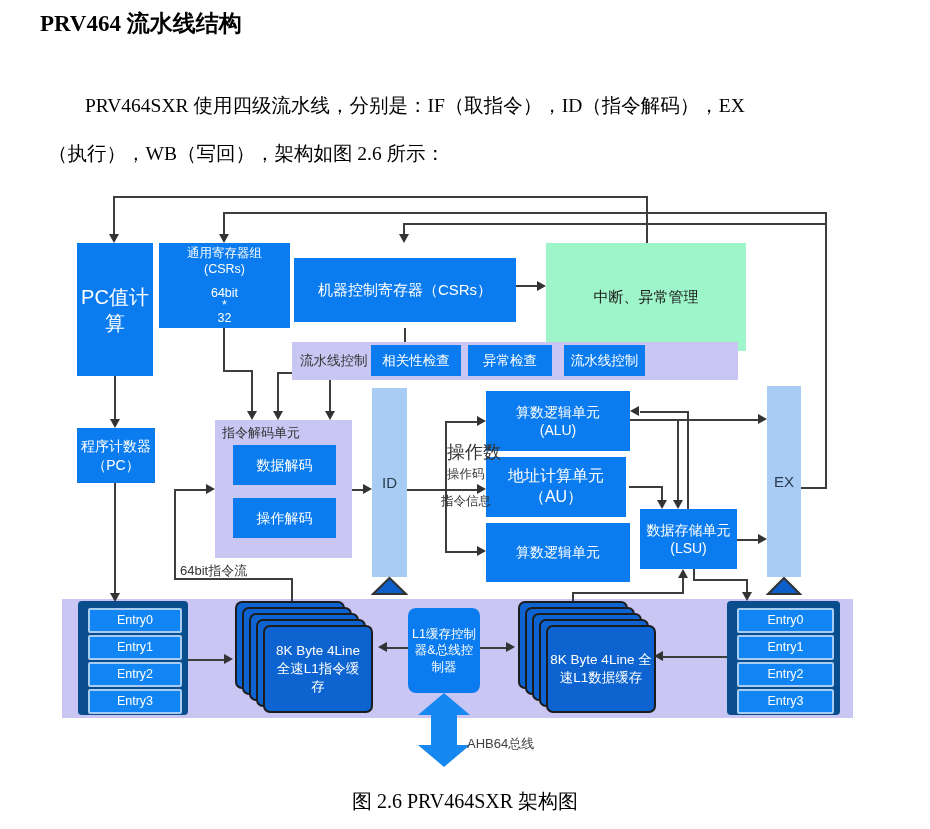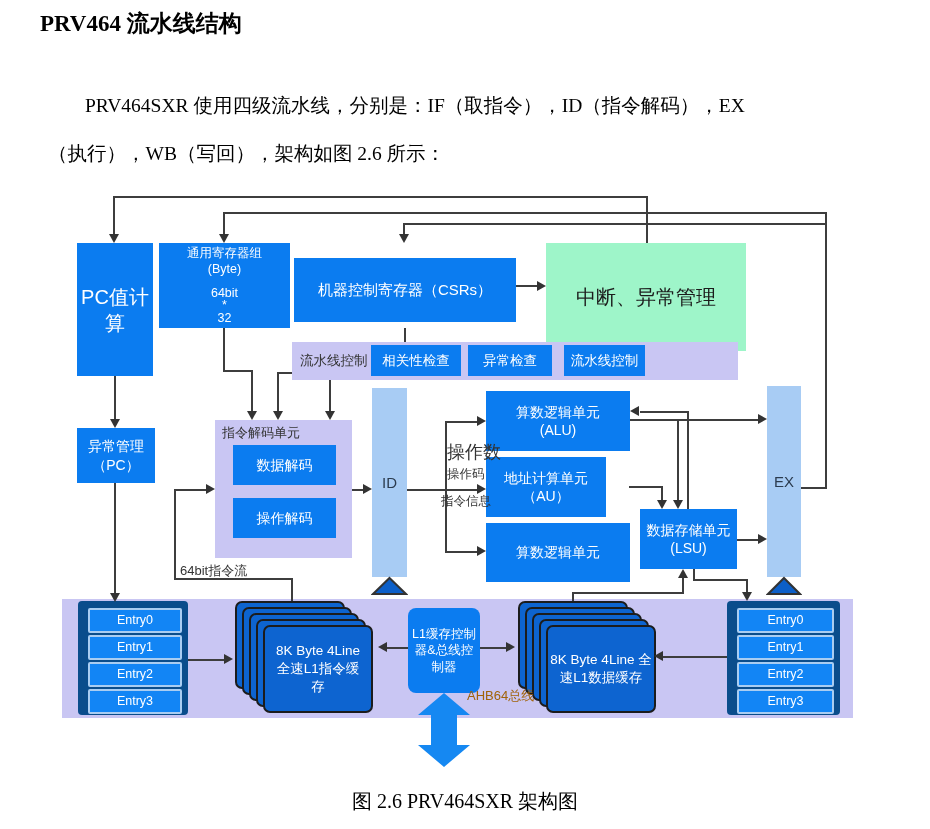--- a/index.html
+++ b/index.html
@@ -39,63 +39,63 @@
   <div class="abs serif" style="left:85px;top:92px;font-size:19.5px;">PRV464SXR 使用四级流水线，分别是：IF（取指令），ID（指令解码），EX</div>
   <div class="abs serif" style="left:40px;top:140px;font-size:19.5px;margin-left:8px;">（执行），WB（写回），架构如图 2.6 所示：</div>
 
   <div class="blk lav" style="left:62px;top:599px;width:791px;height:119px;z-index:0;"></div>
 
   <div class="blk blue" style="left:77px;top:243px;width:76px;height:133px;font-size:20px;">PC值计算</div>
 
   <div class="blk blue" style="left:159px;top:243px;width:131px;height:85px;font-size:12.5px;">
     <div>
       <div>通用寄存器组</div>
-      <div>(Byte)</div>
+      <div>(CSRs)</div>
       <div style="height:8px;"></div>
       <div>64bit</div>
       <div style="line-height:0.7;">*</div>
       <div>32</div>
     </div>
   </div>
 
   <div class="blk blue" style="left:294px;top:258px;width:222px;height:64px;font-size:15px;">机器控制寄存器（CSRs）</div>
 
-  <div class="blk green" style="left:546px;top:243px;width:200px;height:108px;font-size:20px;">中断、异常管理</div>
+  <div class="blk green" style="left:546px;top:243px;width:200px;height:108px;font-size:15px;">中断、异常管理</div>
 
   <div class="blk lav" style="left:292px;top:342px;width:446px;height:38px;justify-content:flex-start;">
     <span style="color:#333;font-size:13.5px;margin-left:8px;">流水线控制</span>
   </div>
   <div class="blk blue" style="left:371px;top:345px;width:90px;height:31px;font-size:13.5px;">相关性检查</div>
   <div class="blk blue" style="left:468px;top:345px;width:84px;height:31px;font-size:13.5px;">异常检查</div>
   <div class="blk blue" style="left:564px;top:345px;width:81px;height:31px;font-size:13.5px;">流水线控制</div>
 
   <div class="blk lav" style="left:215px;top:420px;width:137px;height:138px;"></div>
   <div class="lbl" style="left:222px;top:424px;font-size:13px;">指令解码单元</div>
   <div class="blk blue" style="left:233px;top:445px;width:103px;height:40px;font-size:14px;">数据解码</div>
   <div class="blk blue" style="left:233px;top:498px;width:103px;height:40px;font-size:14px;">操作解码</div>
 
-  <div class="blk blue" style="left:77px;top:428px;width:78px;height:55px;font-size:14px;padding:0 4px;">异常管理（PC）</div>
+  <div class="blk blue" style="left:77px;top:428px;width:78px;height:55px;font-size:14px;padding:0 4px;">程序计数器（PC）</div>
 
   <div class="blk bar" style="left:372px;top:388px;width:35px;height:189px;font-size:15px;">ID</div>
   <svg class="abs" style="left:371px;top:576px;z-index:4;" width="37" height="20">
     <polygon points="18.5,2 35,18 2,18" fill="#0c5fc8" stroke="#333" stroke-width="2"></polygon>
   </svg>
 
   <div class="blk bar" style="left:767px;top:386px;width:34px;height:191px;font-size:15px;">EX</div>
   <svg class="abs" style="left:766px;top:576px;z-index:4;" width="36" height="20">
     <polygon points="18,2 34,18 2,18" fill="#0c5fc8" stroke="#333" stroke-width="2"></polygon>
   </svg>
 
   <div class="blk blue" style="left:486px;top:391px;width:144px;height:60px;font-size:14px;">
     <div>
       <div>算数逻辑单元</div>
       <div>(ALU)</div>
     </div>
   </div>
-  <div class="blk blue" style="left:486px;top:457px;width:120px;height:60px;font-size:14px;">地址计算单元（AU）</div>
+  <div class="blk blue" style="left:486px;top:457px;width:140px;height:60px;font-size:16px;">地址计算单元（AU）</div>
   <div class="blk blue" style="left:486px;top:523px;width:144px;height:59px;font-size:14px;">算数逻辑单元</div>
   <div class="blk blue" style="left:640px;top:509px;width:97px;height:60px;font-size:14px;">
     <div>
       <div>数据存储单元</div>
       <div>(LSU)</div>
     </div>
   </div>
 
   <div class="blk navy" style="left:78px;top:601px;width:110px;height:114px;">
     <div class="cell" style="top:7px;">Entry0</div>
@@ -126,21 +126,21 @@
   </div>
 
   <svg class="abs" style="left:416px;top:693px;z-index:3;" width="56" height="74">
     <polygon points="28,0 54,22 41,22 41,52 54,52 28,74 2,52 15,52 15,22 2,22" fill="#1588f2"></polygon>
   </svg>
 
   <div class="lbl" style="left:180px;top:562px;">64bit指令流</div>
   <div class="lbl" style="left:447px;top:440px;font-size:18px;">操作数</div>
   <div class="lbl" style="left:447px;top:466px;font-size:12.5px;">操作码</div>
   <div class="lbl" style="left:441px;top:493px;font-size:12.5px;">指令信息</div>
-  <div class="lbl" style="left:467px;top:687px;color:#a16207;">AHB64总线</div>
+  <div class="lbl" style="left:467px;top:735px;color:#404040;">AHB64总线</div>
 
   <i class="w" style="left:113px;top:196px;width:535px;height:2px;"></i>
   <i class="w" style="left:646px;top:196px;width:2px;height:48px;"></i>
   <i class="w" style="left:113px;top:196px;width:2px;height:40px;"></i>
   <b class="ah ah-d" style="left:109px;top:234px;"></b>
 
   <i class="w" style="left:800px;top:487px;width:27px;height:2px;"></i>
   <i class="w" style="left:825px;top:212px;width:2px;height:277px;"></i>
   <i class="w" style="left:223px;top:212px;width:604px;height:2px;"></i>
   <i class="w" style="left:223px;top:212px;width:2px;height:24px;"></i>

